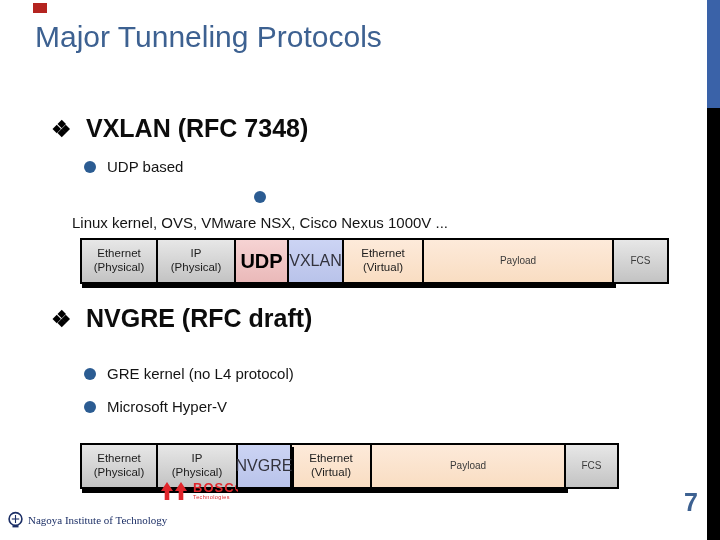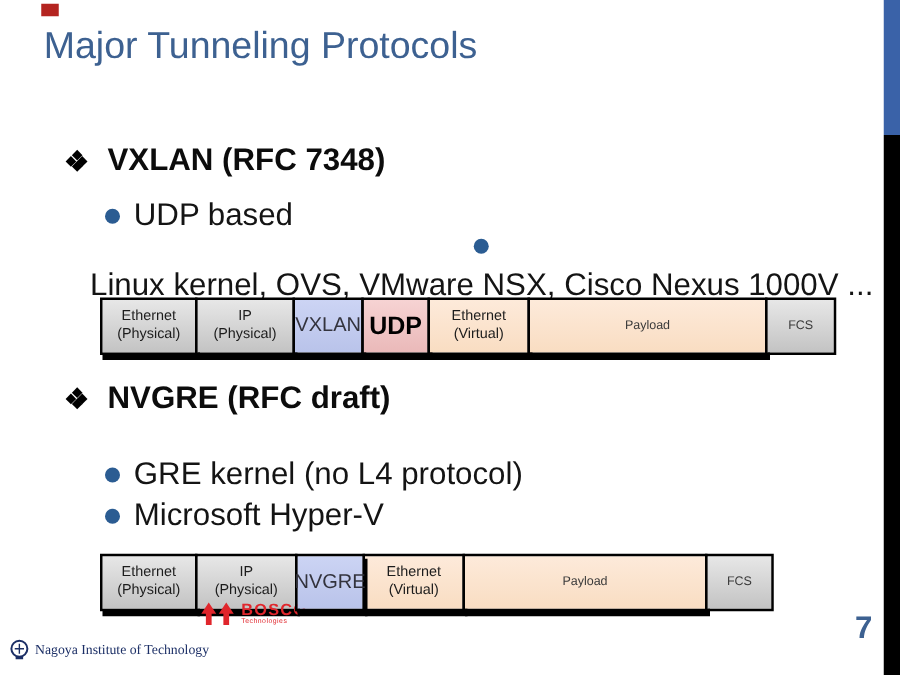--- a/index.html
+++ b/index.html
@@ -20,21 +20,21 @@
   
   .diamond4{position:relative; width:15px; height:15px; flex:none;}
   .diamond4 i{position:absolute; width:5.5px; height:5.5px; background:#000; transform:rotate(45deg);}
   .diamond4 i.dt{left:4.7px; top:0;}
   .diamond4 i.dl{left:0; top:4.7px;}
   .diamond4 i.dr{left:9.4px; top:4.7px;}
   .diamond4 i.db{left:4.7px; top:9.4px;}
   
   .bullet-row{position:absolute; display:flex; align-items:center; gap:11px; white-space:nowrap;}
   .bullet-dot{width:12px; height:12px; border-radius:50%; background:#2b5c92; flex:none;}
-  .bullet-row .txt{font-size:25px; color:#141414;}
+  .bullet-row .txt{font-size:15px; color:#141414;}
   
   .packet{position:absolute; display:flex;}
   .cell{
     position:relative; box-sizing:border-box; height:46px; flex:none;
     border:2px solid #000; margin-left:-2px;
     display:flex; flex-direction:column; align-items:center; justify-content:center;
     box-shadow:2px 4px 0 #000; text-align:center;
   }
   .cell:first-child{margin-left:0;}
   .cell.noshadow{box-shadow:none;}
@@ -90,26 +90,26 @@
 
   <div class="packet" style="left:80px; top:238px;">
     <div class="cell gray" style="width:78px">
       <span class="l1">Ethernet</span>
       <span class="l2">(Physical)</span>
     </div>
     <div class="cell gray" style="width:80px">
       <span class="l1">IP</span>
       <span class="l2">(Physical)</span>
     </div>
+    <div class="cell pink big" style="width:55px">
+      <span class="l1">UDP</span>
+      <span class="l2"></span>
+    </div>
     <div class="cell blue proto" style="width:57px">
       <span class="l1">VXLAN</span>
-      <span class="l2"></span>
-    </div>
-    <div class="cell pink big" style="width:55px">
-      <span class="l1">UDP</span>
       <span class="l2"></span>
     </div>
     <div class="cell peach" style="width:82px">
       <span class="l1">Ethernet</span>
       <span class="l2">(Virtual)</span>
     </div>
     <div class="cell peach wide" style="width:192px">
       <span class="l1">Payload</span>
       <span class="l2"></span>
     </div>

